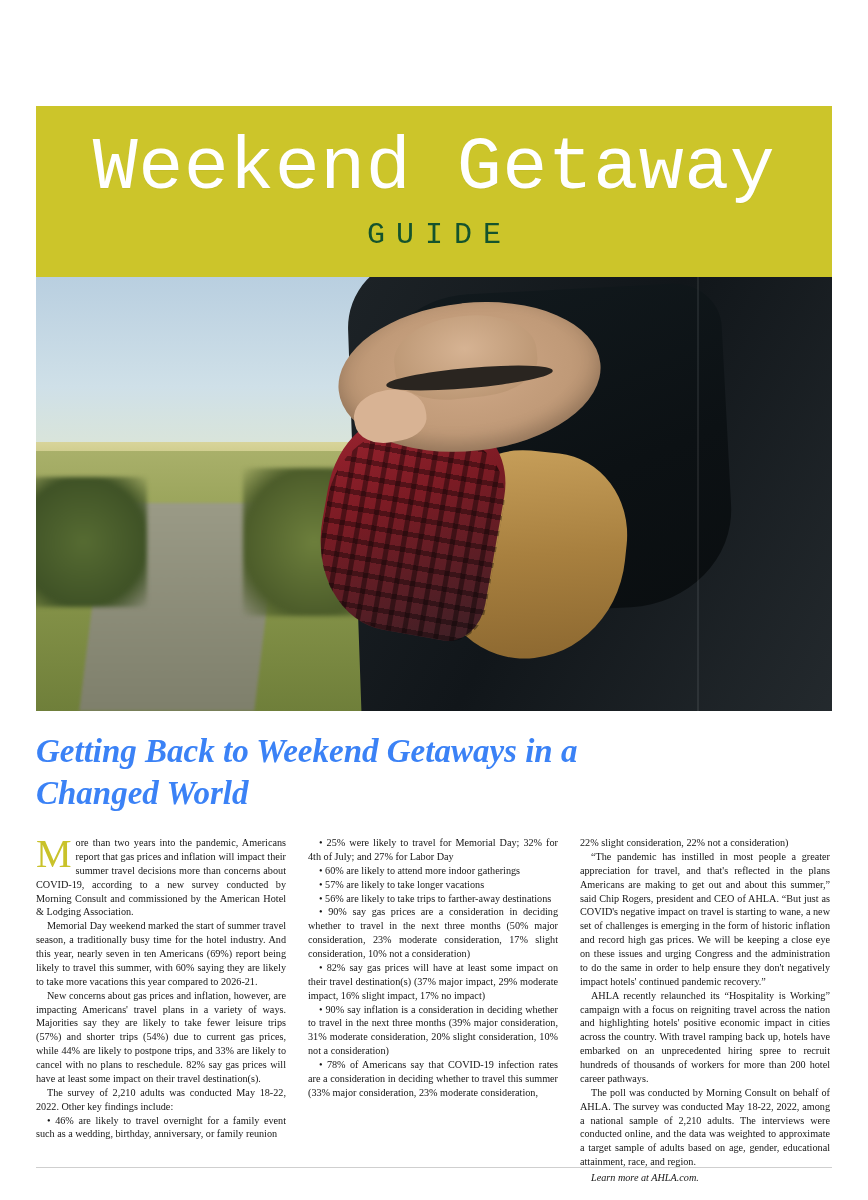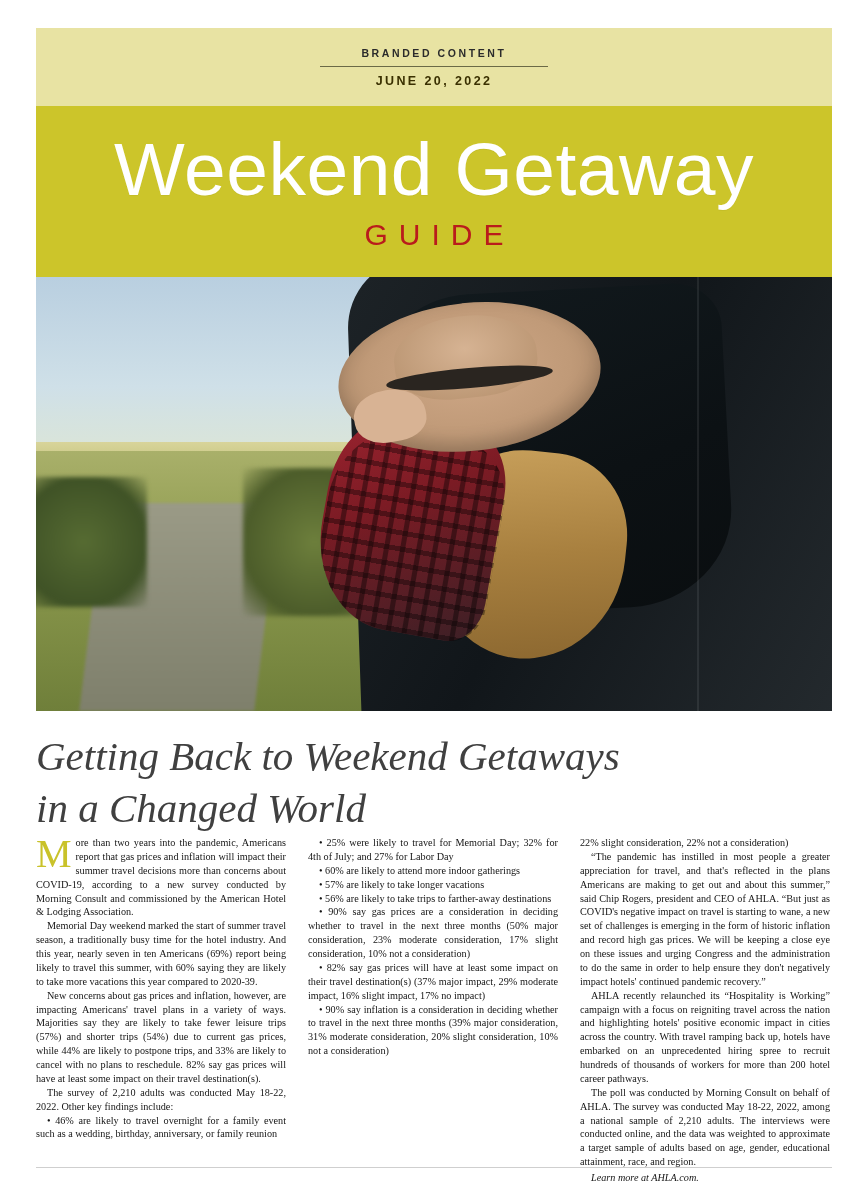--- a/index.html
+++ b/index.html
@@ -62,33 +62,33 @@
     top: 106px;
     width: 796px;
     height: 171px;
     background: #ccc52a;
     display: flex;
     flex-direction: column;
     align-items: center;
     justify-content: center;
   }
   .title-main {
-    font-family: Liberation Sans, sans-serif;
+    font-family: Liberation Mono, monospace;
     font-size: 75px;
     line-height: 1.02;
     color: #ffffff;
     font-weight: 400;
     letter-spacing: 0.5px;
     text-shadow: 0 1px 0 rgba(0,0,0,0.04);
   }
   .title-sub {
-    font-family: Liberation Sans, sans-serif;
+    font-family: Liberation Mono, monospace;
     font-size: 30px;
     letter-spacing: 11px;
-    color: #b91c1c;
+    color: #14532d;
     margin-top: 10px;
     padding-left: 11px;
     text-align: right;
   }
 
   
   .hero {
     position: absolute;
     left: 36px;
     top: 277px;
@@ -196,25 +196,25 @@
     transform: rotate(-10deg);
   }
 
   
   .headline {
     position: absolute;
     left: 36px;
     top: 730px;
     width: 600px;
     font-family: "Liberation Serif", serif;
-    font-size: 41px;
+    font-size: 33px;
     line-height: 1.28;
     font-style: italic;
-    color: #404040;
-    font-weight: 400;
+    color: #3b82f6;
+    font-weight: 700;
   }
 
   
   .columns {
     position: absolute;
     left: 36px;
     top: 836px;
     width: 796px;
     height: 320px;
     display: flex;
@@ -260,27 +260,20 @@
     width: 796px;
     height: 1px;
     background: #cfcfcf;
   }
 </style>
 </head>
 <body>
 
 <div class="page">
 
-  <div class="banner">
-    <div class="banner-inner">
-      <div class="branded-label">BRANDED CONTENT</div>
-      <div class="banner-rule"></div>
-      <div class="banner-date">JUNE 20, 2022</div>
-    </div>
-  </div>
 
   <div class="title-block">
     <div class="title-main">Weekend Getaway</div>
     <div class="title-sub">GUIDE</div>
   </div>
 
   <div class="hero">
     <div class="sky"></div>
     <div class="field-strip"></div>
     <div class="field-left"></div>
@@ -299,34 +292,35 @@
     <div class="hat-band"></div>
     <div class="hand"></div>
   </div>
 
   <div class="headline">Getting Back to Weekend Getaways in a Changed World</div>
 
   <div class="columns">
 
     <div class="col">
       <p class="dropcap-para noindent"><span class="dropcap">M</span><span>ore than two years into the pandemic, Americans report that gas prices and inflation will impact their summer travel decisions more than concerns about COVID-19, according to a new survey conducted by Morning Consult and commissioned by the American Hotel &amp; Lodging Association.</span></p>
-      <p>Memorial Day weekend marked the start of summer travel season, a traditionally busy time for the hotel industry. And this year, nearly seven in ten Americans (69%) report being likely to travel this summer, with 60% saying they are likely to take more vacations this year compared to 2020-39.</p>
+      <p>Memorial Day weekend marked the start of summer travel season, a traditionally busy time for the hotel industry. And this year, nearly seven in ten Americans (69%) report being likely to travel this summer, with 60% saying they are likely to take more vacations this year compared to 2026-21.</p>
       <p>New concerns about gas prices and inflation, however, are impacting Americans' travel plans in a variety of ways. Majorities say they are likely to take fewer leisure trips (57%) and shorter trips (54%) due to current gas prices, while 44% are likely to postpone trips, and 33% are likely to cancel with no plans to reschedule. 82% say gas prices will have at least some impact on their travel destination(s).</p>
       <p>The survey of 2,210 adults was conducted May 18-22, 2022. Other key findings include:</p>
       <p class="bullet">• 46% are likely to travel overnight for a family event such as a wedding, birthday, anniversary, or family reunion</p>
     </div>
 
     <div class="col">
       <p class="bullet">• 25% were likely to travel for Memorial Day; 32% for 4th of July; and 27% for Labor Day</p>
       <p class="bullet">• 60% are likely to attend more indoor gatherings</p>
       <p class="bullet">• 57% are likely to take longer vacations</p>
       <p class="bullet">• 56% are likely to take trips to farther-away destinations</p>
       <p class="bullet">• 90% say gas prices are a consideration in deciding whether to travel in the next three months (50% major consideration, 23% moderate consideration, 17% slight consideration, 10% not a consideration)</p>
       <p class="bullet">• 82% say gas prices will have at least some impact on their travel destination(s) (37% major impact, 29% moderate impact, 16% slight impact, 17% no impact)</p>
       <p class="bullet">• 90% say inflation is a consideration in deciding whether to travel in the next three months (39% major consideration, 31% moderate consideration, 20% slight consideration, 10% not a consideration)</p>
+      <p class="bullet">• 78% of Americans say that COVID-19 infection rates are a consideration in deciding whether to travel this summer (33% major consideration, 23% moderate consideration,</p>
     </div>
 
     <div class="col">
       <p class="noindent">22% slight consideration, 22% not a consideration)</p>
       <p>“The pandemic has instilled in most people a greater appreciation for travel, and that's reflected in the plans Americans are making to get out and about this summer,” said Chip Rogers, president and CEO of AHLA. “But just as COVID's negative impact on travel is starting to wane, a new set of challenges is emerging in the form of historic inflation and record high gas prices. We will be keeping a close eye on these issues and urging Congress and the administration to do the same in order to help ensure they don't negatively impact hotels' continued pandemic recovery.”</p>
       <p>AHLA recently relaunched its “Hospitality is Working” campaign with a focus on reigniting travel across the nation and highlighting hotels' positive economic impact in cities across the country. With travel ramping back up, hotels have embarked on an unprecedented hiring spree to recruit hundreds of thousands of workers for more than 200 hotel career pathways.</p>
       <p>The poll was conducted by Morning Consult on behalf of AHLA. The survey was conducted May 18-22, 2022, among a national sample of 2,210 adults. The interviews were conducted online, and the data was weighted to approximate a target sample of adults based on age, gender, educational attainment, race, and region.</p>
       <p class="learn-more">Learn more at AHLA.com.</p>
     </div>
 

